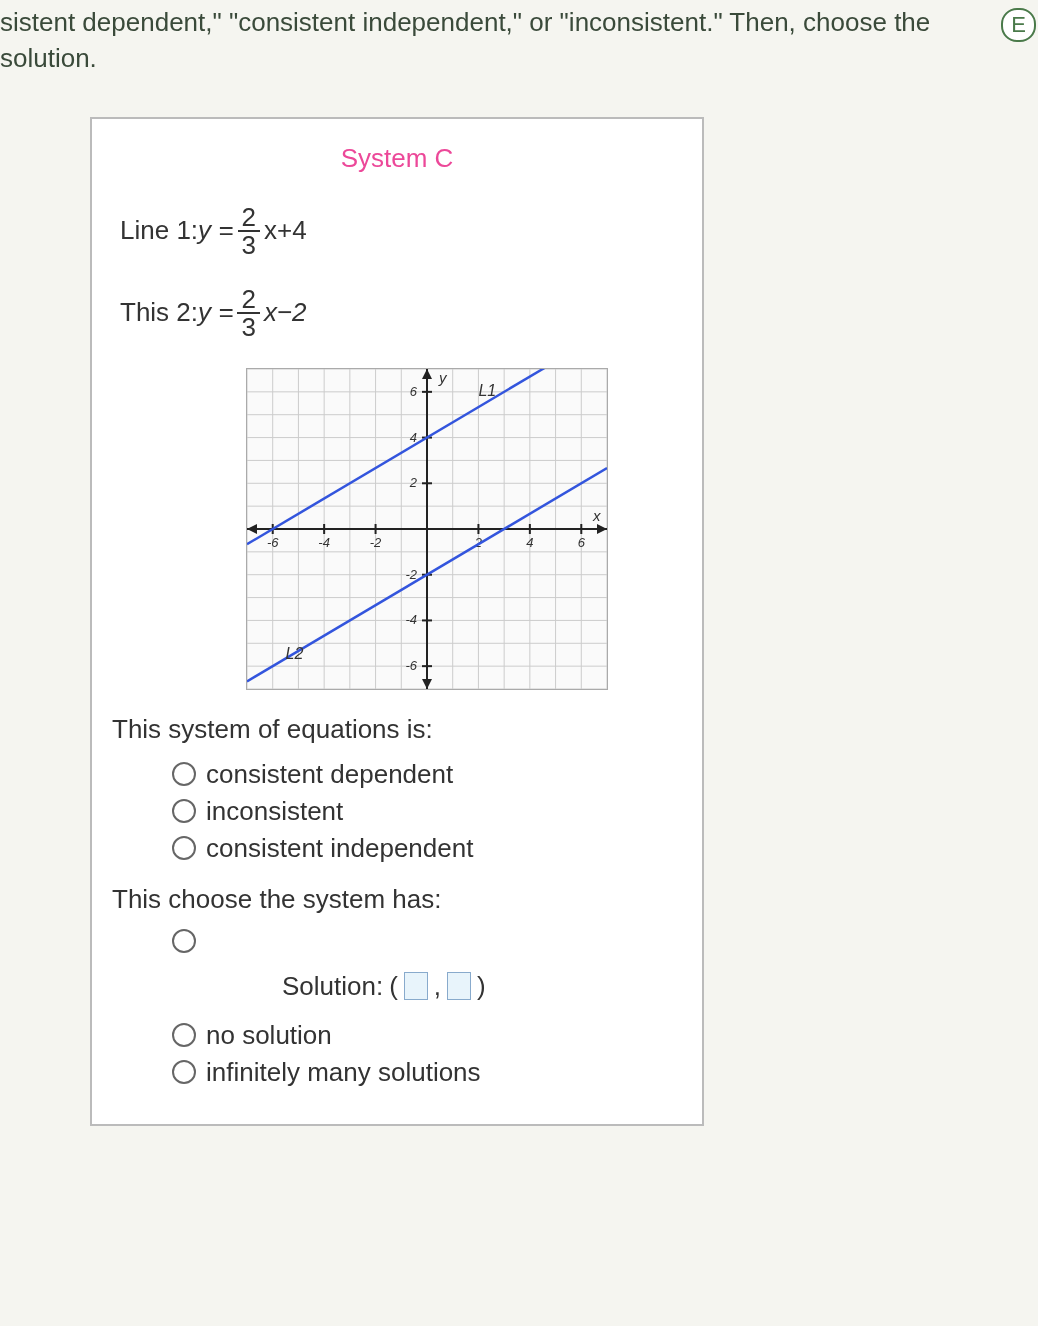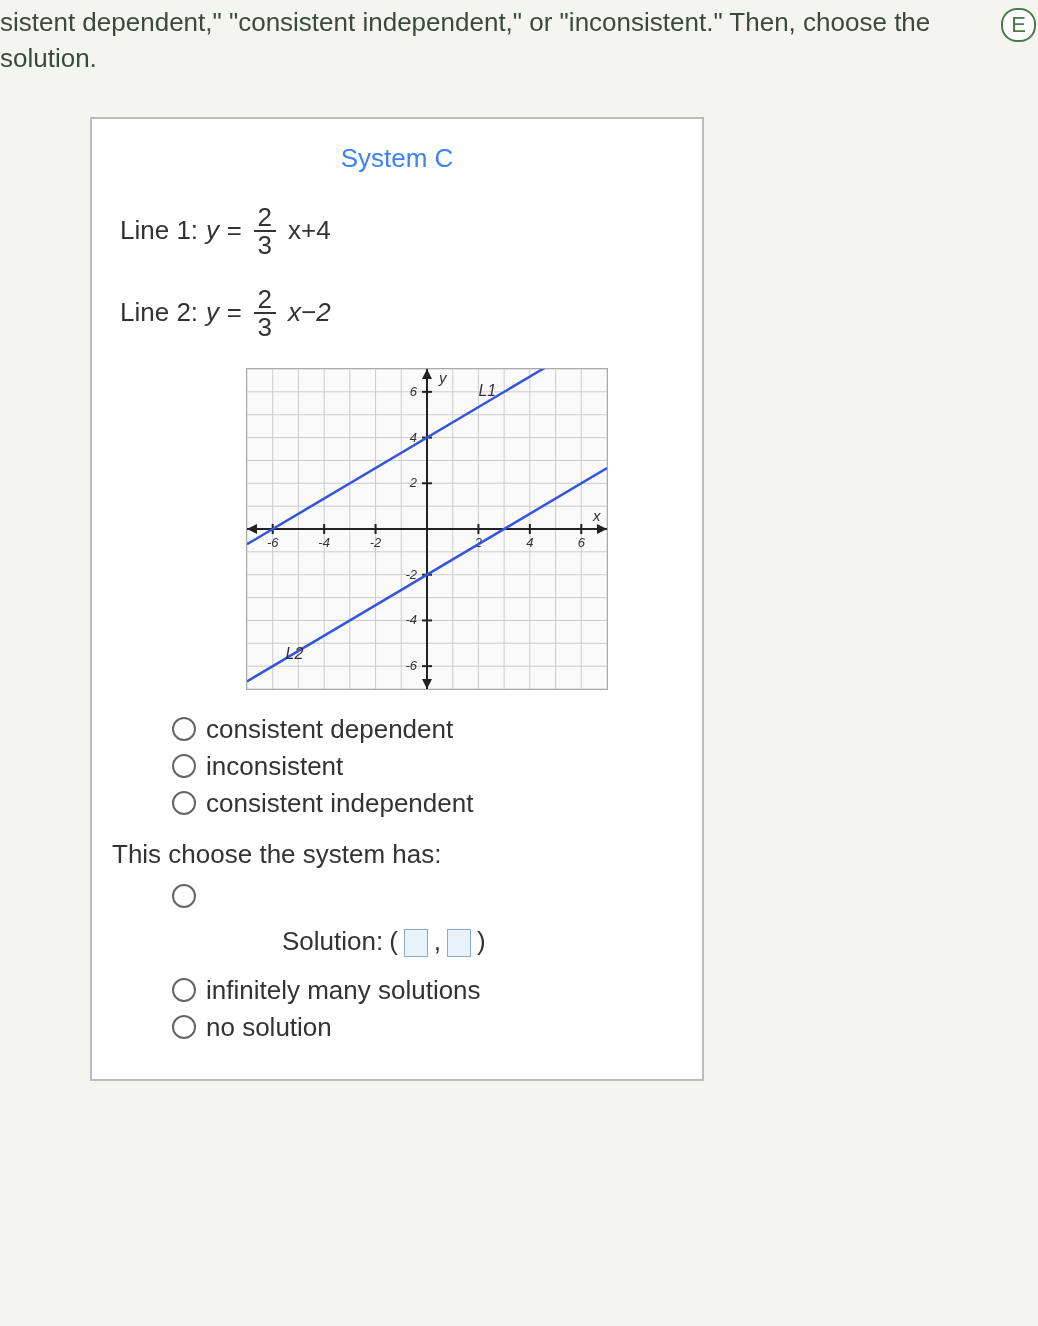--- a/index.html
+++ b/index.html
@@ -31,29 +31,29 @@
     border: 2px solid #bbb;
     background: #fff;
     margin: 20px 0 0 90px;
     width: 570px;
     padding: 24px 20px 30px 20px;
     position: relative;
   }
   .sys-title {
     text-align: center;
     font-size: 26px;
-    color: #3b82f6;
+    color: #ec4899;
     margin-bottom: 30px;
   }
   .eqline {
     font-size: 26px;
     margin: 16px 0 28px 8px;
     display: flex;
     align-items: center;
-    gap: 8px;
+    gap: 0;
   }
   .frac {
     display: inline-flex;
     flex-direction: column;
     align-items: center;
     line-height: 1;
     vertical-align: middle;
     margin: 0 4px;
   }
   .frac .num { border-bottom: 2px solid #333; padding: 0 4px; }
@@ -79,21 +79,21 @@
   .radio {
     width: 20px; height: 20px;
     border: 2px solid #666;
     border-radius: 50%;
     flex-shrink: 0;
   }
   .sol-line {
     font-size: 26px;
     margin: 18px 0 18px 110px;
     display: flex;
-    align-items: flex-end;
+    align-items: center;
     gap: 6px;
   }
   .blankbox {
     display: inline-block;
     width: 22px; height: 26px;
     background: #e8f4fb;
     border: 1px solid #88aacc;
     vertical-align: middle;
   }
   svg.grid { background: #fafafa; border: 1px solid #aaa; }
@@ -111,21 +111,21 @@
     <span>Line 1: </span>
     <span style="font-style:italic">y =</span>
     <span class="frac">
       <span class="num">2</span>
       <span class="den">3</span>
     </span>
     <span style="">x+4</span>
   </div>
 
   <div class="eqline">
-    <span>Line 2: </span>
+    <span>This 2: </span>
     <span style="font-style:italic">y =</span>
     <span class="frac">
       <span class="num">2</span>
       <span class="den">3</span>
     </span>
     <span style="font-style:italic">x−2</span>
   </div>
 
   <div class="graph-wrap">
     <svg id="graph" class="grid" width="360" height="320">
@@ -191,20 +191,21 @@
         <text x="170" y="26.857142857142833" font-size="13" text-anchor="end" fill="#333" font-style="italic">6</text>
         <text x="192" y="14" font-size="15" fill="#333" font-style="italic">y</text>
         <text x="346" y="152" font-size="15" fill="#333" font-style="italic">x</text>
         <line x1="0" y1="175.24342857142858" x2="360" y2="-38.10057142857141" stroke="#3355dd" stroke-width="2.5"></line>
         <line x1="0" y1="312.3862857142857" x2="360" y2="99.04228571428573" stroke="#3355dd" stroke-width="2.5"></line>
         <text x="231.42857142857144" y="26.857142857142833" font-size="16" fill="#333" font-style="italic">L1</text>
         <text x="38.57142857142857" y="289.7142857142857" font-size="16" fill="#333" font-style="italic">L2</text>
       </svg>
   </div>
 
+  <div class="prompt">This system of equations is:</div>
   <div class="choice-group">
     <div class="choice">
       <span class="radio"></span>
       <span>consistent dependent</span>
     </div>
     <div class="choice">
       <span class="radio"></span>
       <span>inconsistent</span>
     </div>
     <div class="choice">
@@ -221,20 +222,20 @@
     <div class="sol-line">
       <span>Solution:</span>
       <span>(</span>
       <span class="blankbox"></span>
       <span>,</span>
       <span class="blankbox"></span>
       <span>)</span>
     </div>
     <div class="choice">
       <span class="radio"></span>
+      <span>no solution</span>
+    </div>
+    <div class="choice">
+      <span class="radio"></span>
       <span>infinitely many solutions</span>
     </div>
-    <div class="choice">
-      <span class="radio"></span>
-      <span>no solution</span>
-    </div>
   </div>
 </div>
 
 </body></html>

